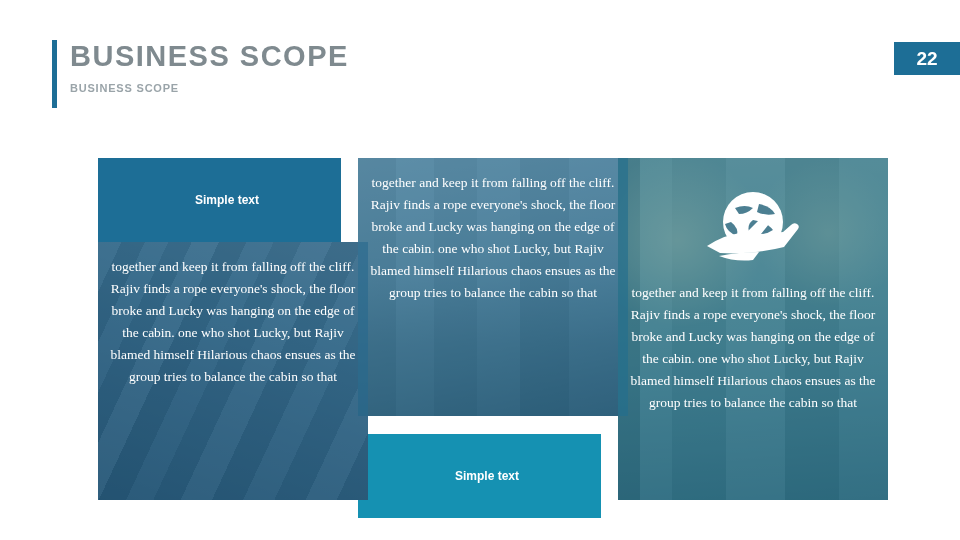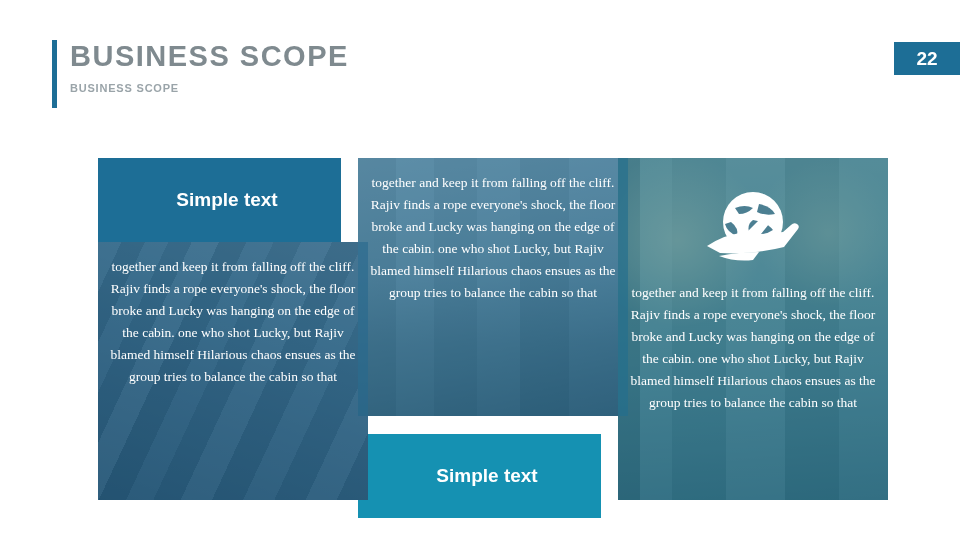--- a/index.html
+++ b/index.html
@@ -76,21 +76,21 @@
   .col-3 { left: 520px; }
 
   
   .label-box {
     width: 243px;
     height: 84px;
     display: flex;
     align-items: center;
     justify-content: center;
     color: #ffffff;
-    font-size: 19px;
+    font-size: 12px;
     font-weight: bold;
     font-family: "Liberation Sans", sans-serif;
     padding-left: 15px;
   }
   .label-dark { background: #1d6e96; }
   .label-light { background: #1591b2; }
 
   
   .panel {
     position: relative;

